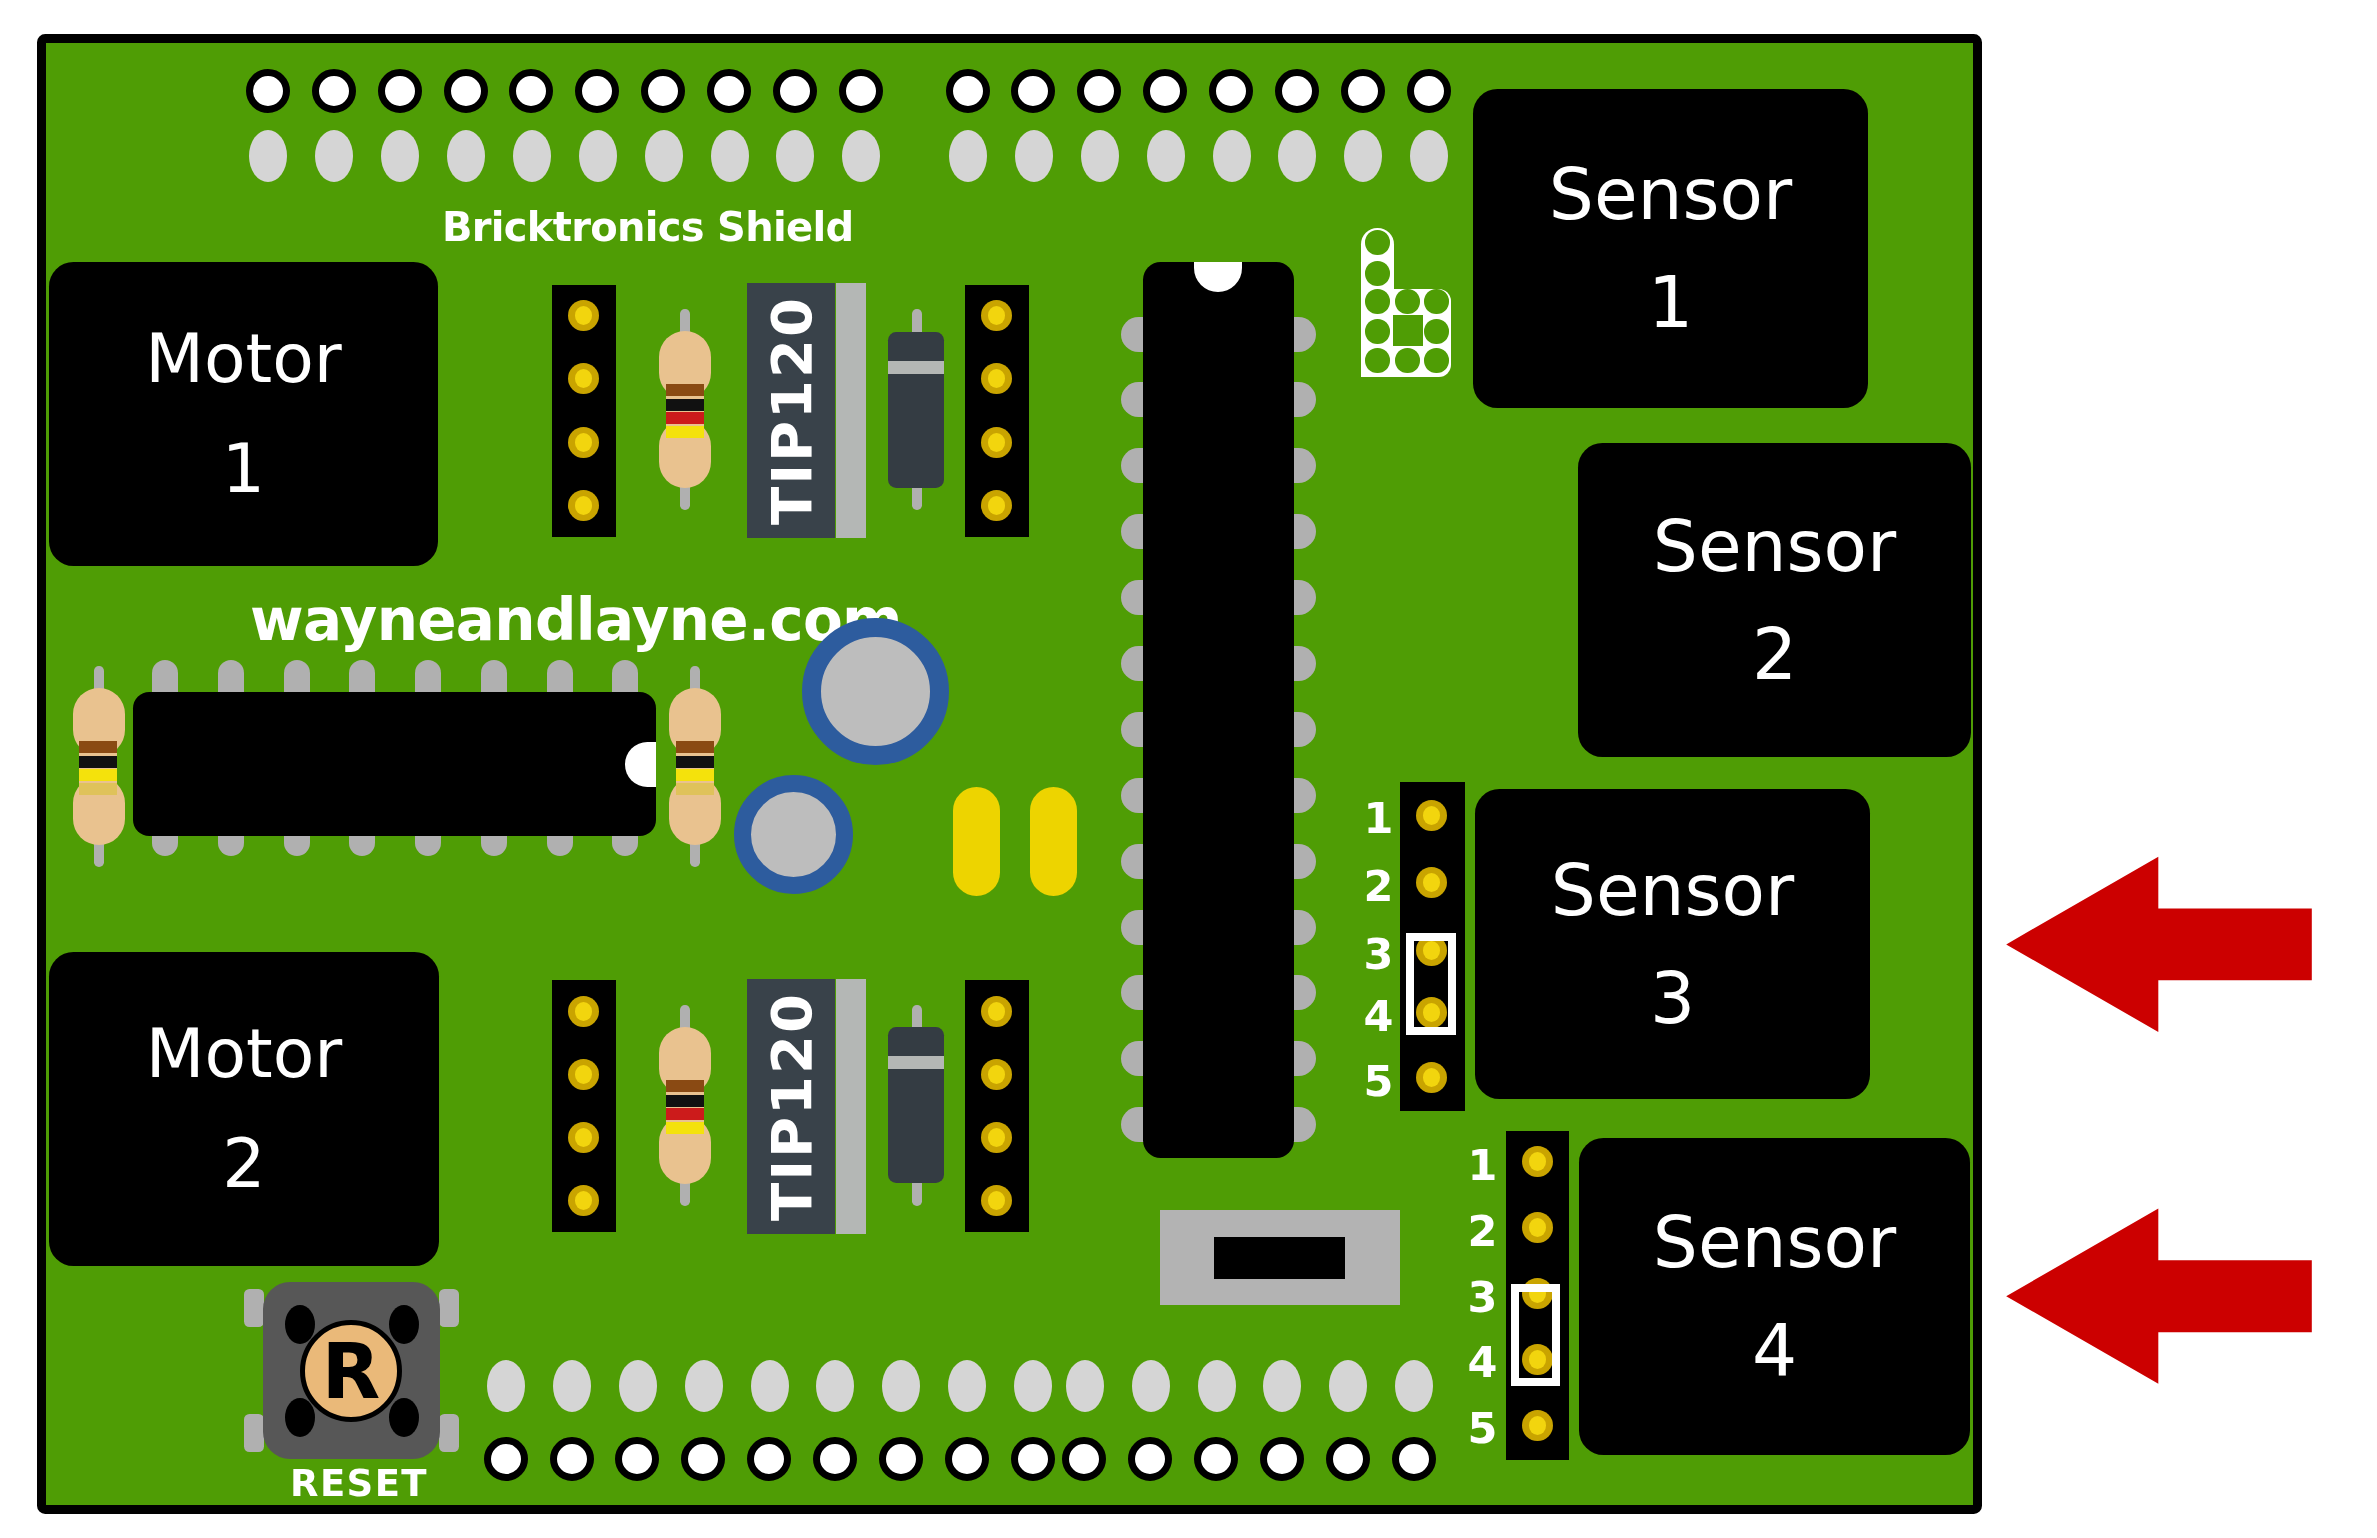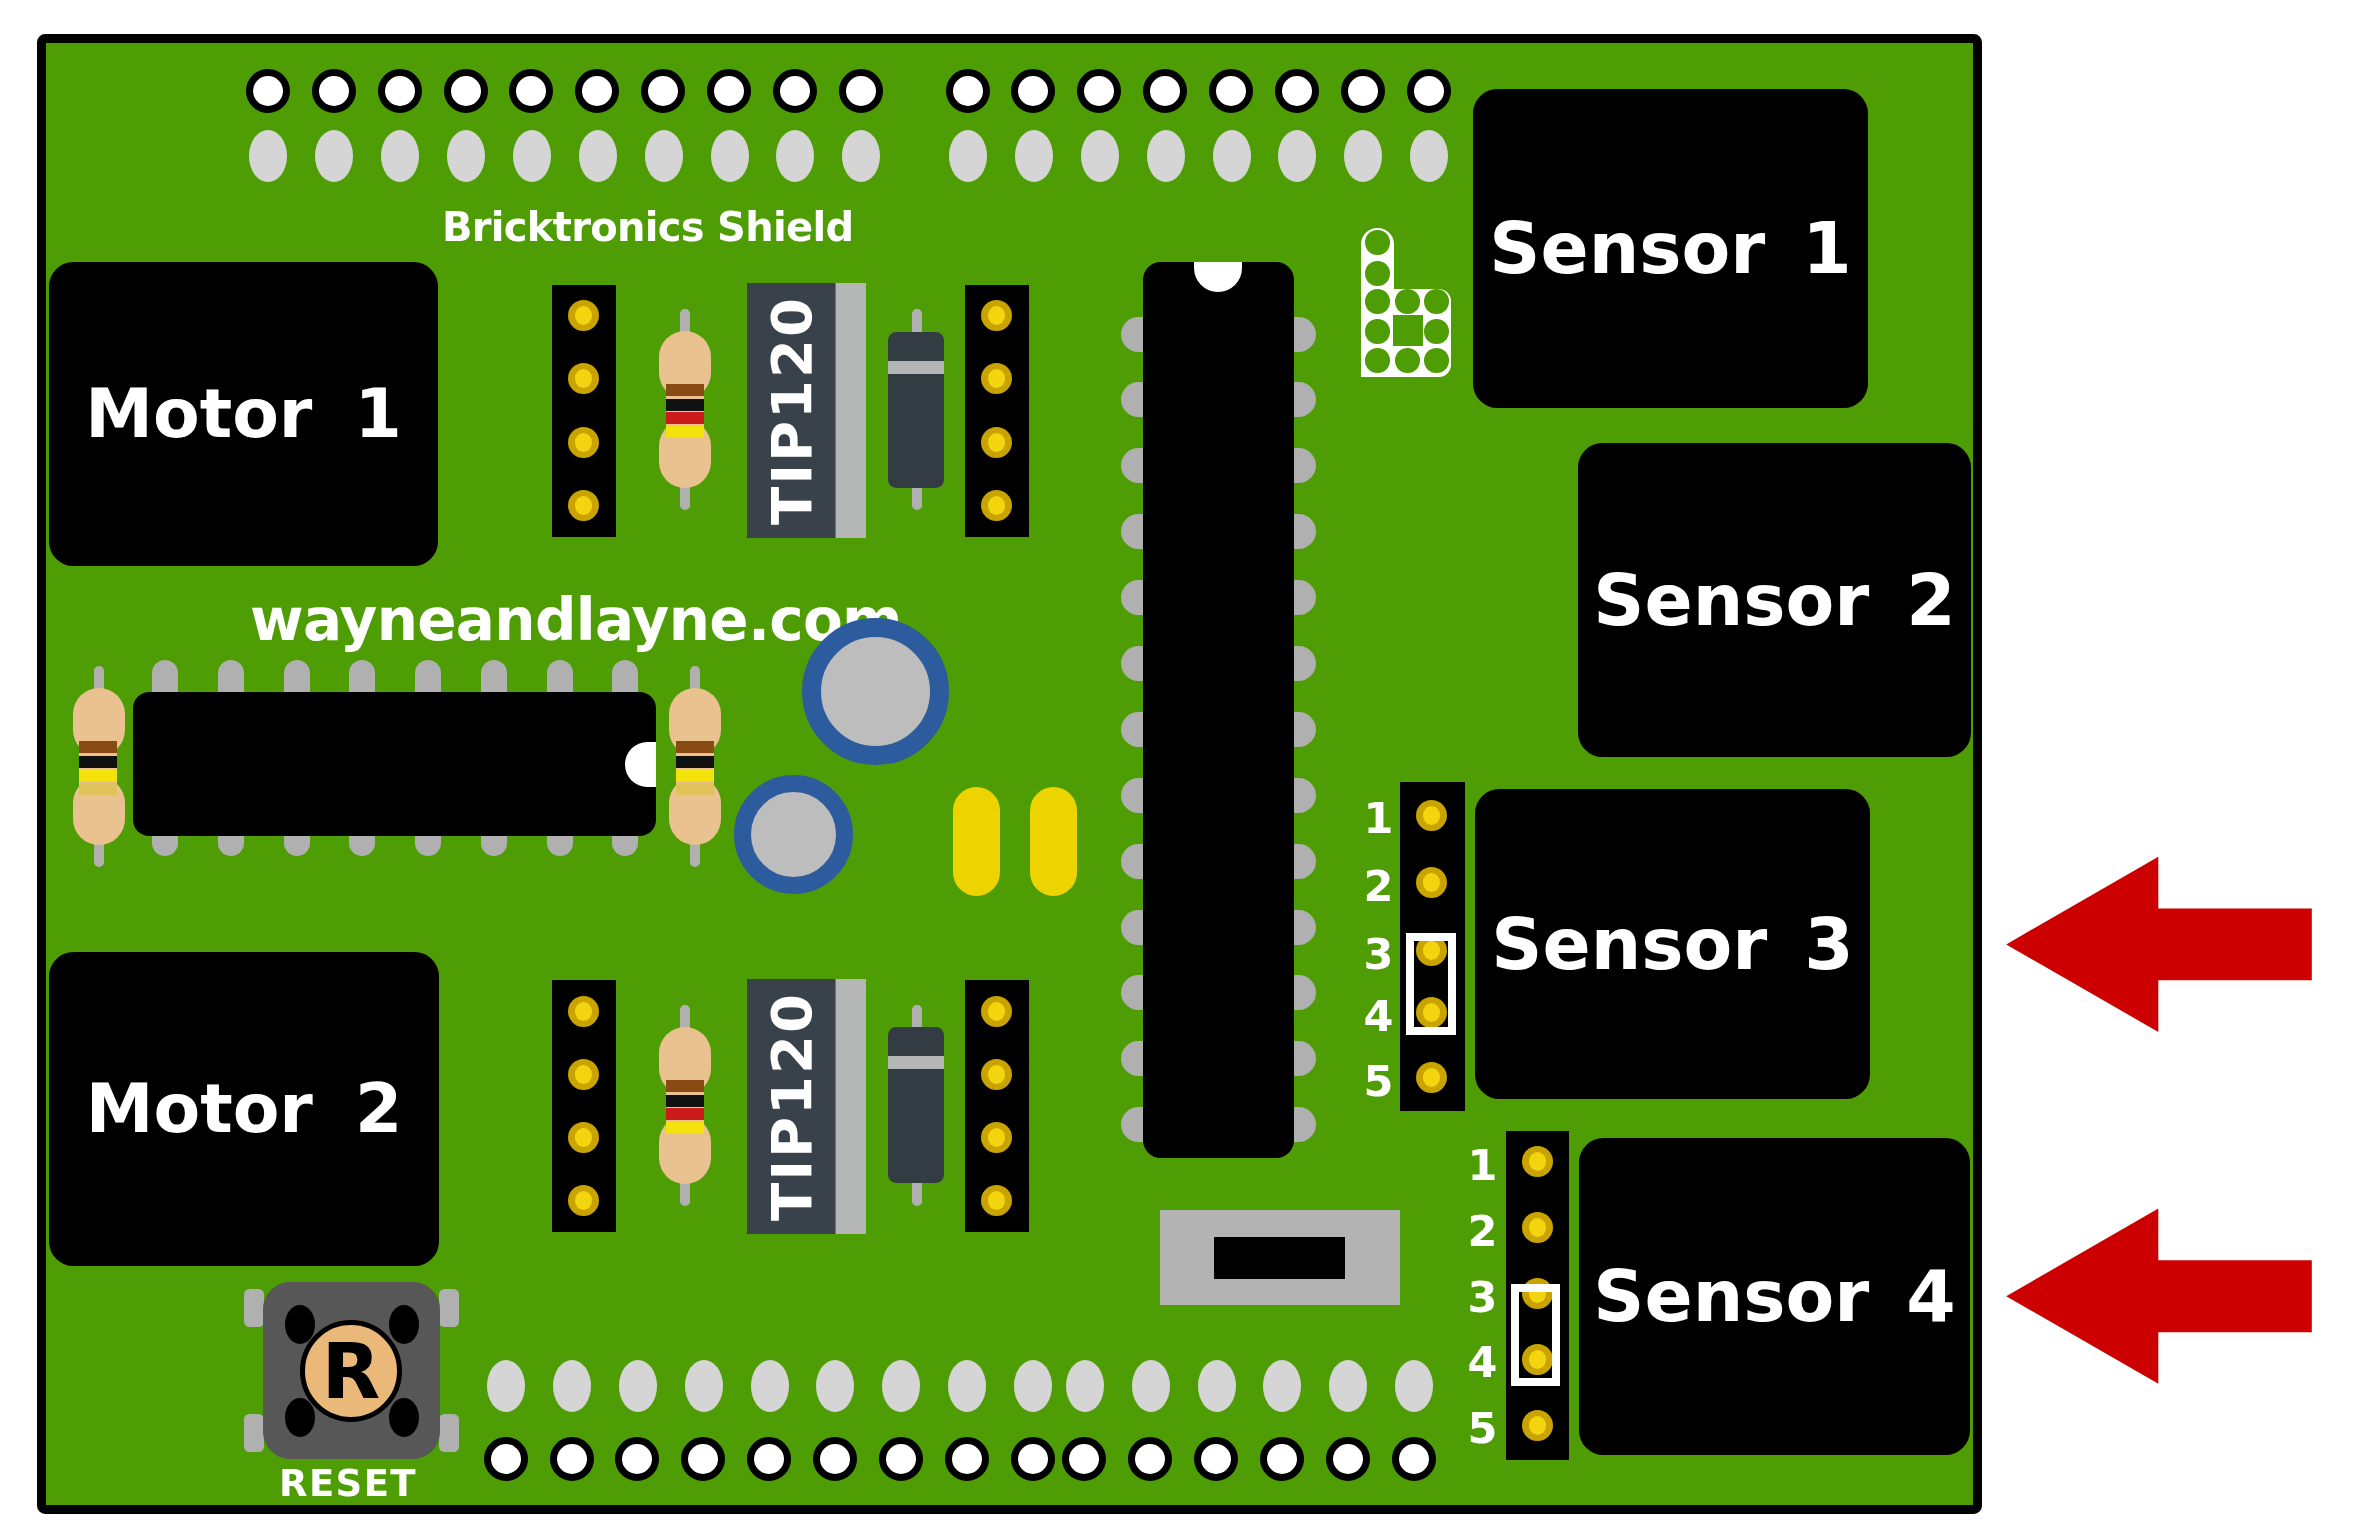--- a/index.html
+++ b/index.html
@@ -10,22 +10,22 @@
   .board{left:37px;top:34px;width:1927px;height:1462px;background:#4f9d05;
          border:9.5px solid #000;border-radius:8.2px;z-index:0;}
   
   .hole-white{width:30px;height:30px;background:#fff;border:7.5px solid #000;border-radius:50%;z-index:2;}
   .hole-gray{width:38px;height:52px;background:#d5d5d5;border-radius:50%;z-index:2;}
   
   .strip{background:#000;z-index:2;}
   .pin{width:31px;height:31px;background:#c9a400;border-radius:50%;z-index:3;}
   .pin-in{position:absolute;left:6.8px;top:6.1px;width:17.7px;height:19px;background:#f2d50e;border-radius:50%;}
   
-  .label-box{background:#000;border-radius:24.5px;z-index:4;display:flex;flex-direction:row;
-             align-items:center;justify-content:center;color:#fff;font-weight:bold;line-height:1;}
+  .label-box{background:#000;border-radius:24.5px;z-index:4;display:flex;flex-direction:column;
+             align-items:center;justify-content:center;color:#fff;font-weight:normal;line-height:1;}
   .label-box .l1,.label-box .l2{display:block;text-align:center;}
   .sensor-box{font-size:71px;gap:37px;}
   .motor-box{font-size:68px;gap:42px;}
   
   .chip{background:#000;border-radius:17.7px;z-index:2;}
   .notch{background:#fff;z-index:3;}
   .icpin{background:#b0b0b0;z-index:1;}
   .tipbody{background:#39424a;z-index:2;}
   .tiptab{background:#b4b7b5;z-index:2;}
   .tiptext{z-index:3;display:flex;align-items:center;justify-content:center;color:#fff;
@@ -171,21 +171,21 @@
   <div class="abs resettab" style="left:439px;top:1289px;width:20.4px;height:38px;"></div>
   <div class="abs resettab" style="left:439px;top:1414px;width:20.4px;height:38px;"></div>
   <div class="abs resetbody" style="left:263px;top:1282px;width:177px;height:177px;"></div>
   <div class="abs resetcorner" style="left:285px;top:1305px;width:30px;height:39px;"></div>
   <div class="abs resetcorner" style="left:389px;top:1305px;width:30px;height:39px;"></div>
   <div class="abs resetcorner" style="left:285px;top:1398px;width:30px;height:39px;"></div>
   <div class="abs resetcorner" style="left:389px;top:1398px;width:30px;height:39px;"></div>
   <div class="abs resetcap" style="left:300px;top:1320px;width:102px;height:102px;">
     <span>R</span>
   </div>
-  <div class="abs resetlabel silk" style="left:246px;top:1462px;">RESET</div>
+  <div class="abs resetlabel silk" style="left:257px;top:1462px;">RESET</div>
 
   <svg class="abs arrows" viewBox="0 0 3500 2265">
     <polygon points="2954,1390 3178,1261 3178,1337 3404,1337 3404,1443 3178,1443 3178,1519" fill="#cc0000"></polygon>
     <polygon points="2954,1908 3178,1779 3178,1855 3404,1855 3404,1961 3178,1961 3178,2037" fill="#cc0000"></polygon>
   </svg>
 
 <div class="abs hole-white" style="left: 246px; top: 69px;"></div>
     <div class="abs hole-gray" style="left: 249px; top: 130px;"></div>
     <div class="abs hole-white" style="left: 312px; top: 69px;"></div>
     <div class="abs hole-gray" style="left: 315px; top: 130px;"></div>

